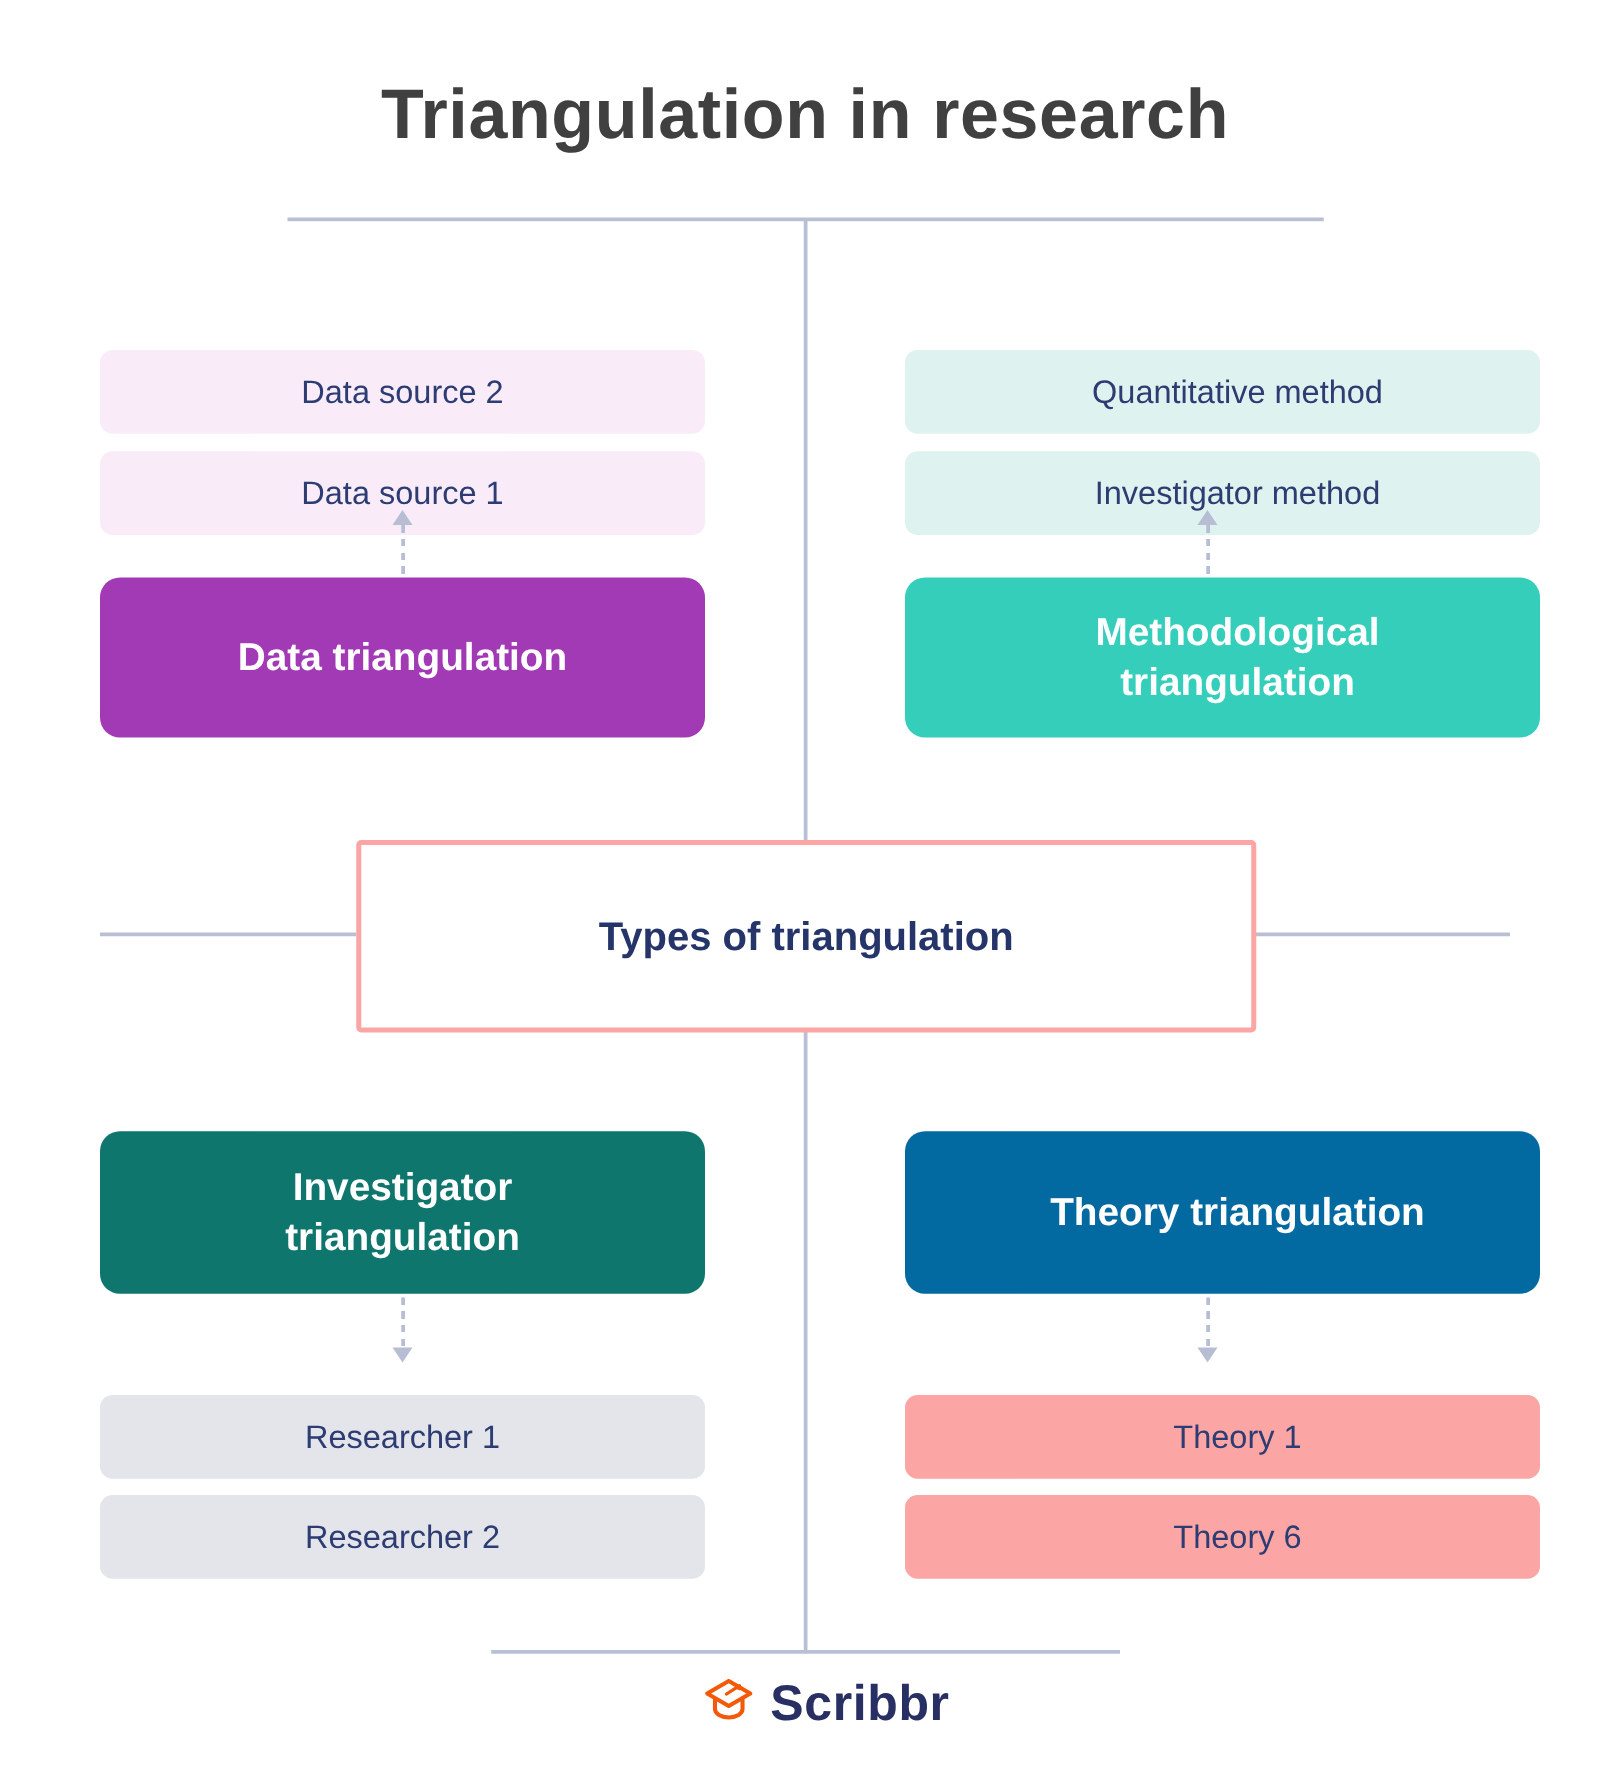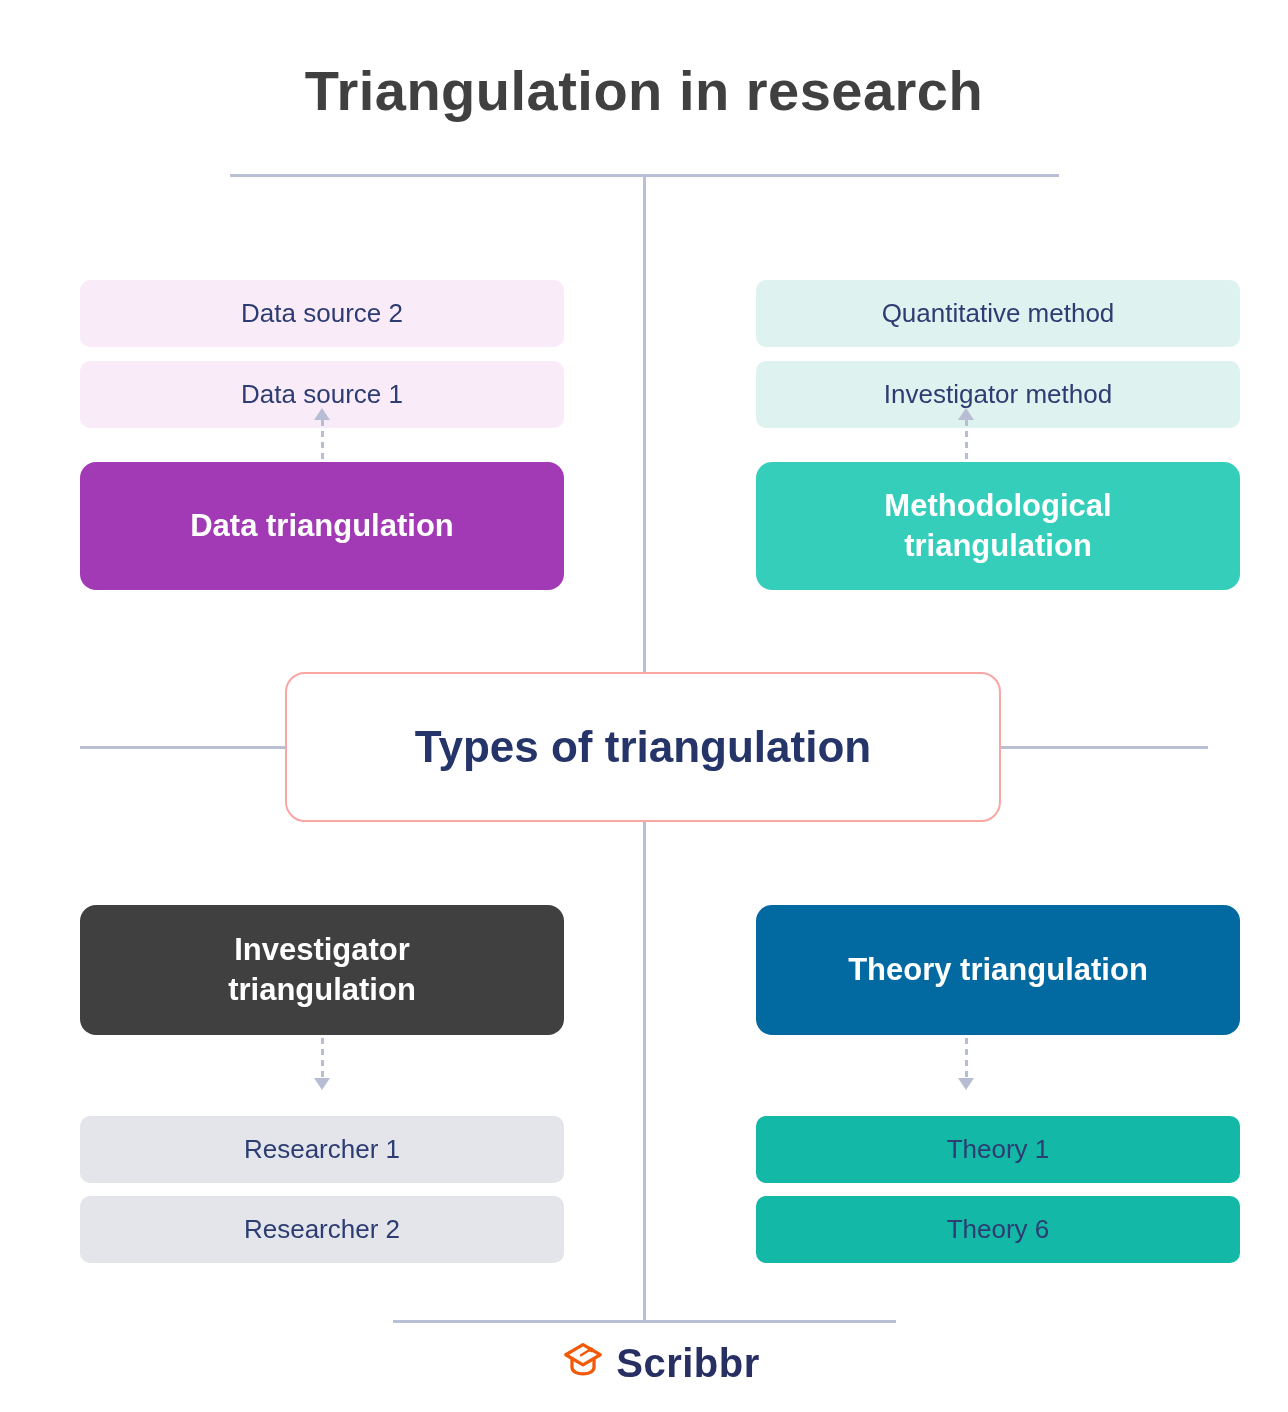--- a/index.html
+++ b/index.html
@@ -46,35 +46,35 @@
     display: flex; align-items: center; justify-content: center;
     text-align: center;
     font-size: 31px;
     font-weight: bold;
     color: #ffffff;
     line-height: 1.3;
   }
   .big-box span { max-width: 330px; display: inline-block; }
 
   .col-left  { left: 80px; }
-  .col-right { left: 756px; }
+  .col-right { left: 724px; padding-left: 24px; }
   .row-item1 { top: 256px; }
   .row-item2 { top: 337px; }
   .row-big-top { top: 462px; }
   .row-big-bottom { top: 905px; height: 130px; }
   .row-r1 { top: 1092px; }
   .row-r2 { top: 1172px; }
 
   .bg-pink   { background: #f9ecf8; }
   .bg-ltea   { background: #def2ef; }
   .bg-lgray  { background: #e3e5ea; }
-  .bg-lblue  { background: #14b8a6; }
+  .bg-lblue  { background: #fca5a5; }
   .bg-purple { background: #a23ab6; }
   .bg-teal   { background: #35cebb; }
-  .bg-gray   { background: #404040; }
+  .bg-gray   { background: #0f766e; }
   .bg-blue   { background: #0369a1; }
 
   .arrow {
     position: absolute;
     width: 16px;
     display: flex; flex-direction: column; align-items: center;
   }
   .arrow .stem {
     width: 3px; flex: 1;
     background-image: repeating-linear-gradient(to bottom, #b7bed4 0 6px, transparent 6px 11px);
@@ -94,24 +94,24 @@
   #arrow-data   { left: 314px; top: 408px; height: 54px; }
   #arrow-method { left: 958px; top: 408px; height: 54px; }
   #arrow-invest { left: 314px; top: 1038px; height: 52px; }
   #arrow-theory { left: 958px; top: 1038px; height: 52px; }
 
   .center-box {
     position: absolute;
     left: 285px; top: 672px;
     width: 712px; height: 146px;
     background: #ffffff;
-    border: 2px solid #fca5a5;
-    border-radius: 20px;
-    display: flex; align-items: center; justify-content: center;
-    font-size: 44px;
+    border: 4px solid #fca5a5;
+    border-radius: 4px;
+    display: flex; align-items: center; justify-content: center;
+    font-size: 32px;
     font-weight: bold;
     color: #263569;
     z-index: 2;
   }
 
   .footer {
     position: absolute;
     left: 16px; top: 1338px; width: 100%;
     display: flex; align-items: center; justify-content: center;
     gap: 10px;

